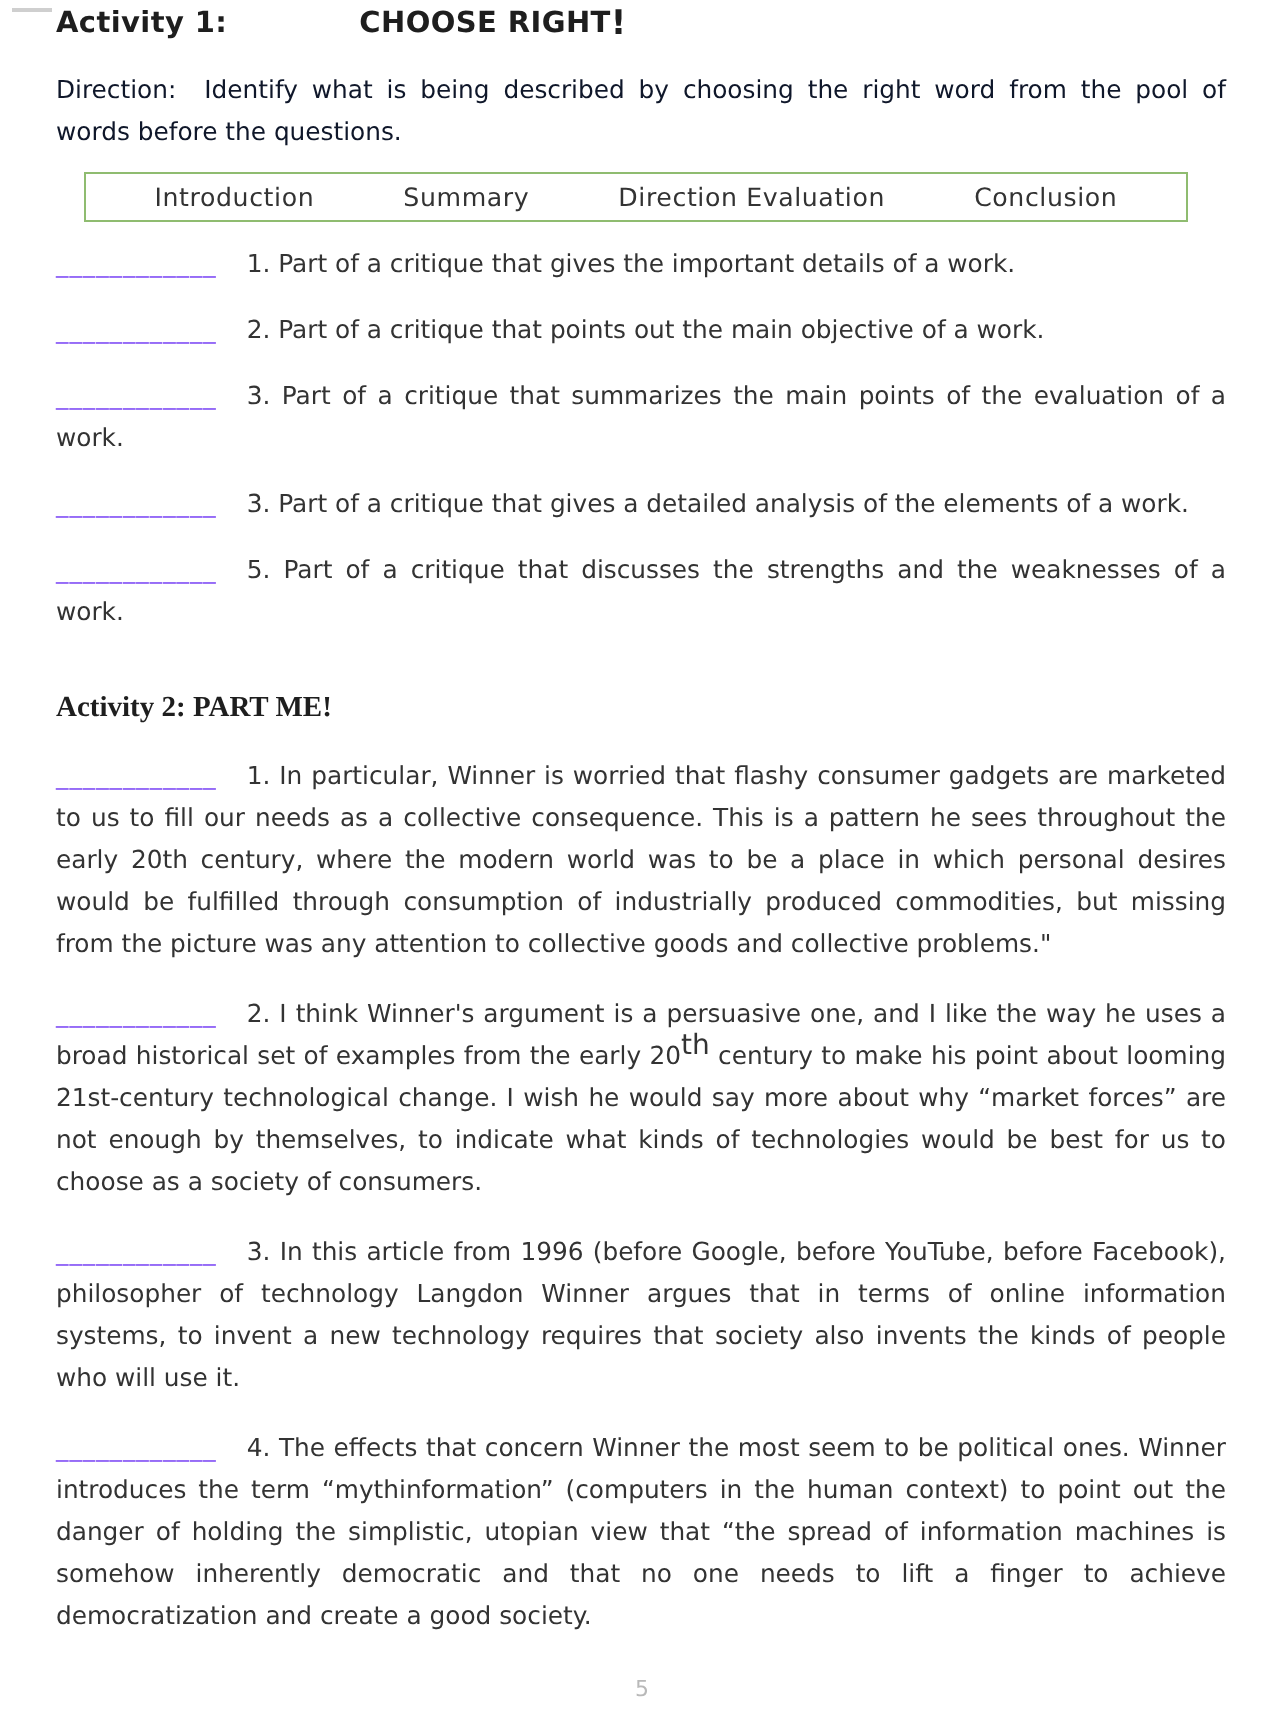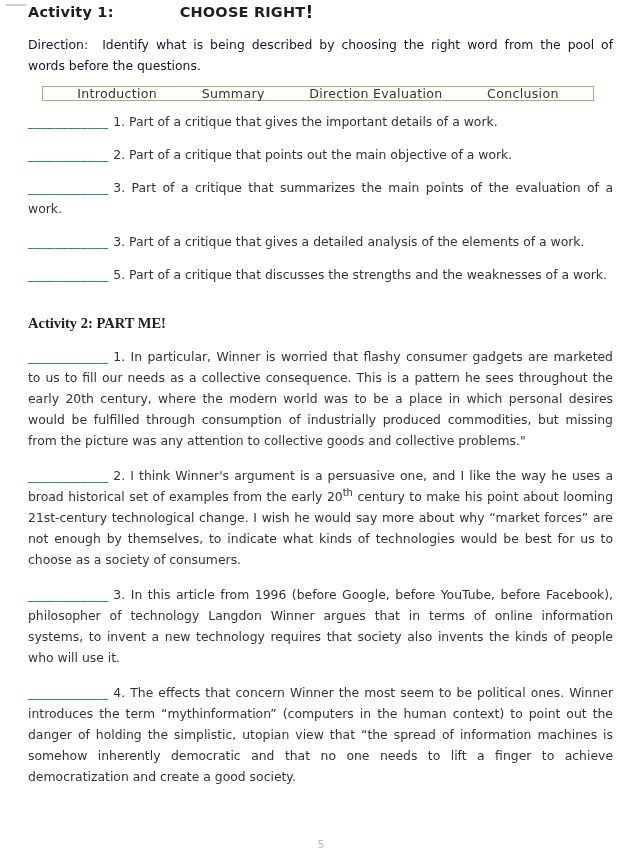--- a/index.html
+++ b/index.html
@@ -63,21 +63,21 @@
     margin: 0 0 14px 0;
     color: #0f172a;
   }
   .para.tight { margin-bottom: 10px; }
   .direction-label { margin-right: 14px; }
   .word-box {
     border: 1.5px solid #8fbc70;
     margin: 6px 0 10px 14px;
     width: 552px;
     box-sizing: border-box;
-    height: 15px;
+    height: 25px;
     display: flex;
     align-items: center;
     justify-content: space-around;
     padding: 0 12px;
   }
   .word-box .word {
     font-size: 12.6px;
     color: #333333;
     letter-spacing: 0.3px;
   }
@@ -85,40 +85,40 @@
   .q-item {
     font-size: 12.4px;
     line-height: 21px;
     text-align: justify;
     text-justify: inter-word;
     margin: 0 0 12px 0;
     color: #333333;
   }
   .blank {
     letter-spacing: 0.5px;
-    color: #0f766e;
-    margin-right: 5px;
+    color: #8b5cf6;
+    margin-right: 15px;
   }
   .sec2-title {
     font-size: 14.5px;
     font-weight: bold;
     color: #1e1e1e;
     margin: 30px 0 14px 0;
     white-space: pre;
     font-family: Liberation Serif, serif;
   }
   .p-item {
     font-size: 12.4px;
     line-height: 21px;
     text-align: justify;
     text-justify: inter-word;
     margin: 0 0 14px 0;
     color: #333333;
   }
-  sup { font-size: 10px; vertical-align: super; line-height: 0; }
+  sup { font-size: 14px; vertical-align: super; line-height: 0; }
   .page-number {
     position: absolute;
     left: 0;
     top: 838px;
     width: 642px;
     text-align: center;
     font-size: 11px;
     color: #b9b9b9;
   }
 </style>

